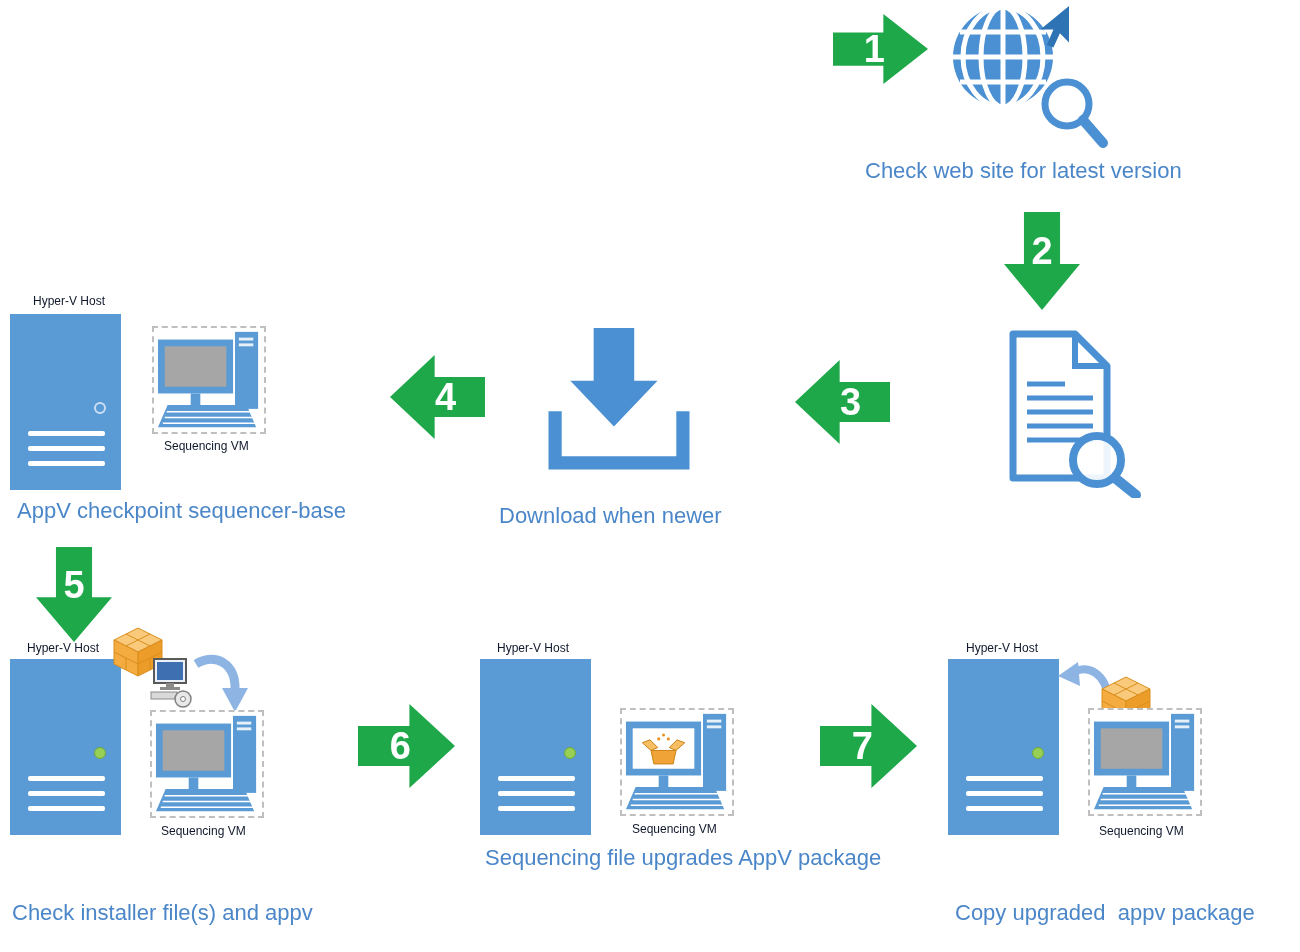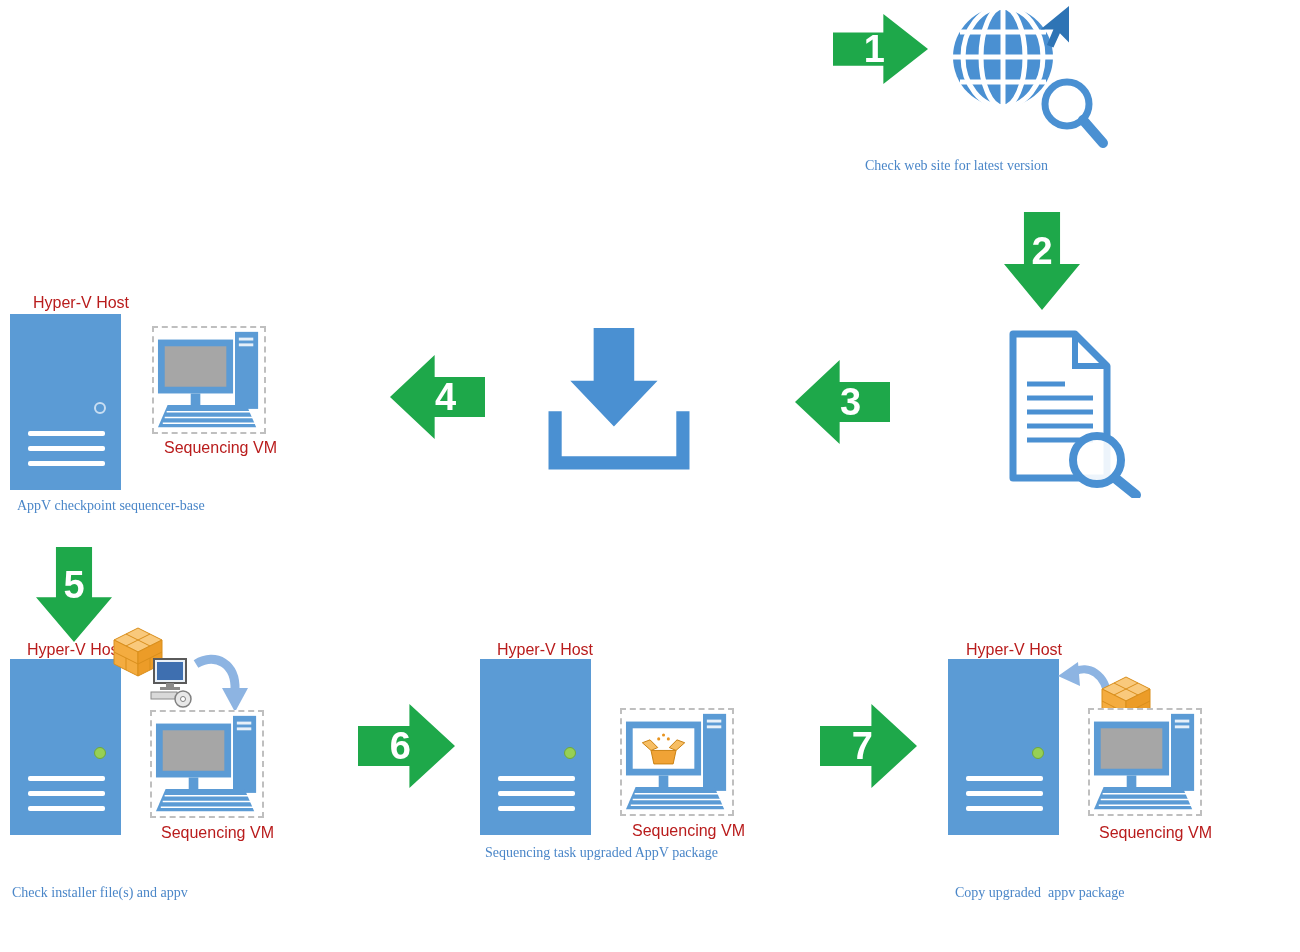--- a/index.html
+++ b/index.html
@@ -16,23 +16,23 @@
   .arrow svg { display:block; width:100%; height:100%; }
   .arrow .num {
     position:absolute; inset:0; display:flex; align-items:center; justify-content:center;
     color:#fff; font-weight:bold; font-size:38px; line-height:1;
   }
   .arrow.right .num { padding-right:13%; }
   .arrow.left  .num { padding-left:17%; }
   .arrow.down  .num { padding-bottom:26%; }
 
   
-  .caption { position:absolute; font-size:14px; color:#4A86C8; white-space:pre;font-family:Liberation Serif, serif; }
+  .caption { position:absolute; font-size:22px; color:#4A86C8; white-space:pre; }
   .caption .line { display:block; line-height:31px; white-space:pre; }
-  .small-label { position:absolute; font-size:16px; color:#b91c1c; white-space:pre; }
+  .small-label { position:absolute; font-size:12px; color:#0f172a; white-space:pre; }
 
   
   .server { position:absolute; width:111px; height:176px; background:#5B9BD5; }
   .dot { position:absolute; left:84px; top:88px; width:12px; height:12px; border-radius:50%; }
   .dot.outline { border:2px solid #C9DEF2; }
   .dot.green { background:#97D055; border:1px solid #6FA83C; }
   .bar { position:absolute; left:18px; width:77px; height:5px; background:#fff; border-radius:2px; }
 
   
   .vm { position:absolute; width:114px; height:108px; border:2px dashed #BFBFBF; background:#fff; }
@@ -111,20 +111,21 @@
     <span class="num">3</span>
   </div>
 
   <span class="icon" style="left:548px; top:328px; width:142px; height:142px;">
     <svg viewBox="0 0 140 140">
       <polygon points="45,0 85,0 85,52 108,52 65,97 22,52 45,52" fill="#4A90D2"></polygon>
       <path d="M7,82 V133 H133 V82" fill="none" stroke="#4A90D2" stroke-width="13"></path>
     </svg>
   </span>
 
+  <div class="caption" style="left:499px; top:503px;">Download when newer</div>
 
   <div class="arrow left" style="left:390px; top:355px; width:95px; height:84px;">
     <svg viewBox="0 0 100 80" preserveAspectRatio="none">
       <polygon points="100,21 47,21 47,0 0,40 47,80 47,59 100,59" fill="#1EA84A"></polygon>
     </svg>
     <span class="num">4</span>
   </div>
 
   <span class="small-label" style="left:33px; top:294px;">Hyper-V Host</span>
   <div class="server" style="left:10px; top:314px;">
@@ -255,21 +256,21 @@
       </g>
       <rect x="38" y="68" width="10" height="12" fill="#5B9BD5"></rect>
       <polygon points="14,80 96,80 106,103 4,103" fill="#5B9BD5"></polygon>
       <line x1="13" y1="87" x2="101" y2="87" stroke="#fff" stroke-width="1.5"></line>
       <line x1="11" y1="93" x2="103" y2="93" stroke="#fff" stroke-width="1.5"></line>
       <line x1="9" y1="99" x2="105" y2="99" stroke="#fff" stroke-width="1.5"></line>
     </svg>
   </div>
   <span class="small-label" style="left:632px; top:822px;">Sequencing VM</span>
 
-  <div class="caption" style="left:485px; top:845px;">Sequencing task upgraded AppV package</div>
+  <div class="caption" style="left:485px; top:845px;">Sequencing file upgrades AppV package</div>
 
   <div class="arrow right" style="left:820px; top:704px; width:97px; height:84px;">
     <svg viewBox="0 0 100 80" preserveAspectRatio="none">
       <polygon points="0,21 53,21 53,0 100,40 53,80 53,59 0,59" fill="#1EA84A"></polygon>
     </svg>
     <span class="num">7</span>
   </div>
 
   <span class="small-label" style="left:966px; top:641px;">Hyper-V Host</span>
   <div class="server" style="left:948px; top:659px;">

